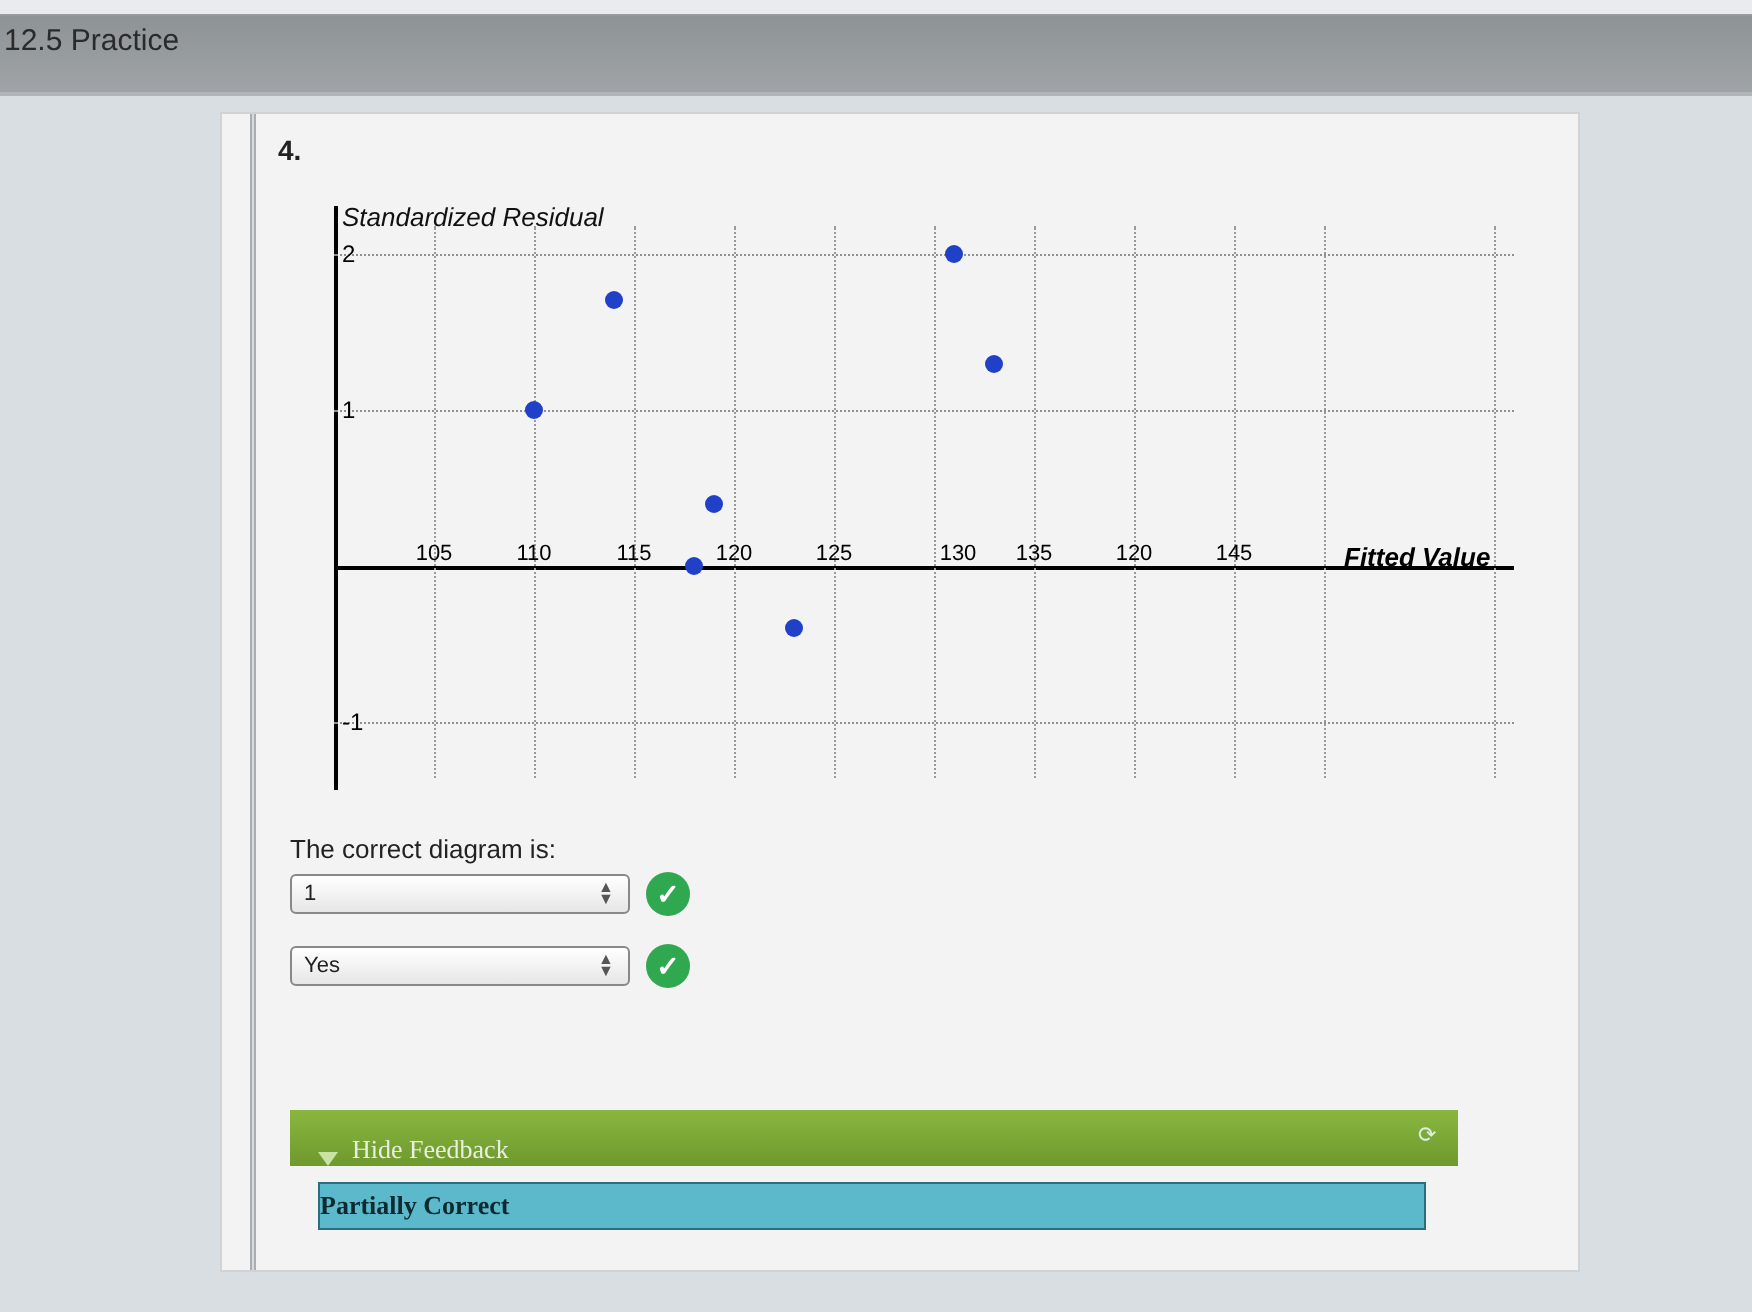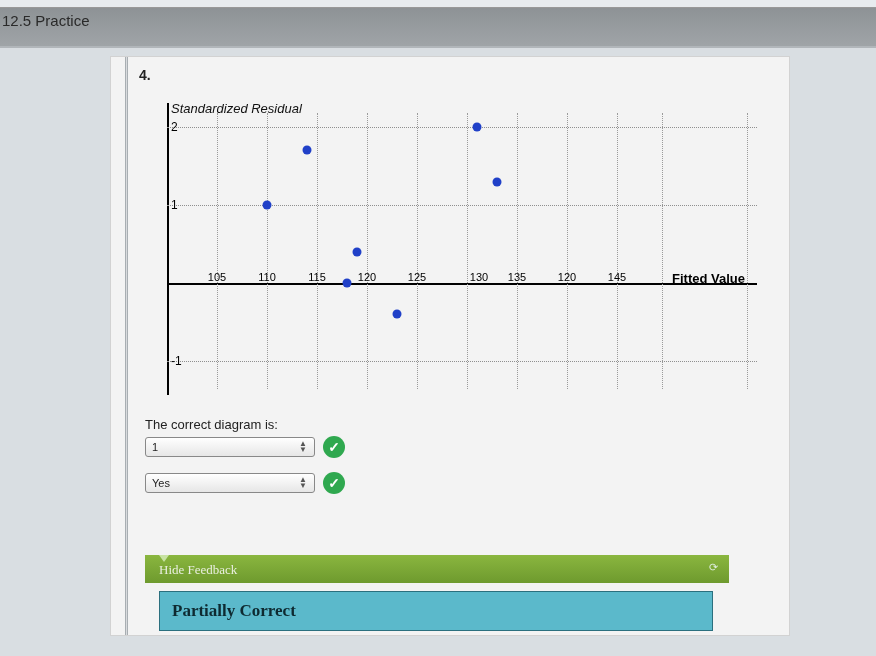--- a/index.html
+++ b/index.html
@@ -104,20 +104,21 @@
     .x-tick-lab {
       position: absolute;
       font-size: 11px;
       color: #000;
       top: 176px;
       transform: translateX(-50%);
     }
     .xlabel-title {
       position: absolute;
       font-size: 13px;
+      font-style: italic;
       font-weight: bold;
       color: #000;
     }
     .pt {
       position: absolute;
       width: 9px; height: 9px;
       background: #2040c8;
       border-radius: 50%;
       transform: translate(-50%, -50%);
     }
@@ -154,44 +155,42 @@
       display: flex; align-items: center; justify-content: center;
       color: white; font-size: 14px; font-weight: bold;
     }
     .feedback-header {
       position: absolute;
       top: 498px; left: 34px; right: 60px;
       height: 28px;
       background: linear-gradient(#8ab63f, #6e9a2e);
       color: #e9efe0;
       font-size: 13px;
-      display: flex; align-items: flex-start;
+      display: flex; align-items: flex-end;
       padding-left: 14px;
       font-family: Georgia, serif;
-      flex-direction: column;
     }
     .fb-tri {
       width: 0; height: 0;
       border-left: 5px solid transparent;
       border-right: 5px solid transparent;
       border-top: 7px solid #c8e3a3;
       margin-right: 7px;
     }
     .feedback-body {
       position: absolute;
       top: 534px; left: 48px; right: 76px;
-      height: 40px;
+      height: 24px;
       background: #5bb9cb;
       border: 1px solid #2b6f7e;
       color: #0e2a31;
       font-family: Georgia, serif;
-      font-size: 17px;
+      font-size: 13px;
       font-weight: bold;
       display: flex; align-items: center;
-      padding-left: 12px;
     }
     .fb-refresh {
       position: absolute;
       right: 6px; top: 6px;
       width: 14px; height: 14px;
       color: #dfeee0; font-size: 11px;
     }
   </style>
 </head>
 <body>

